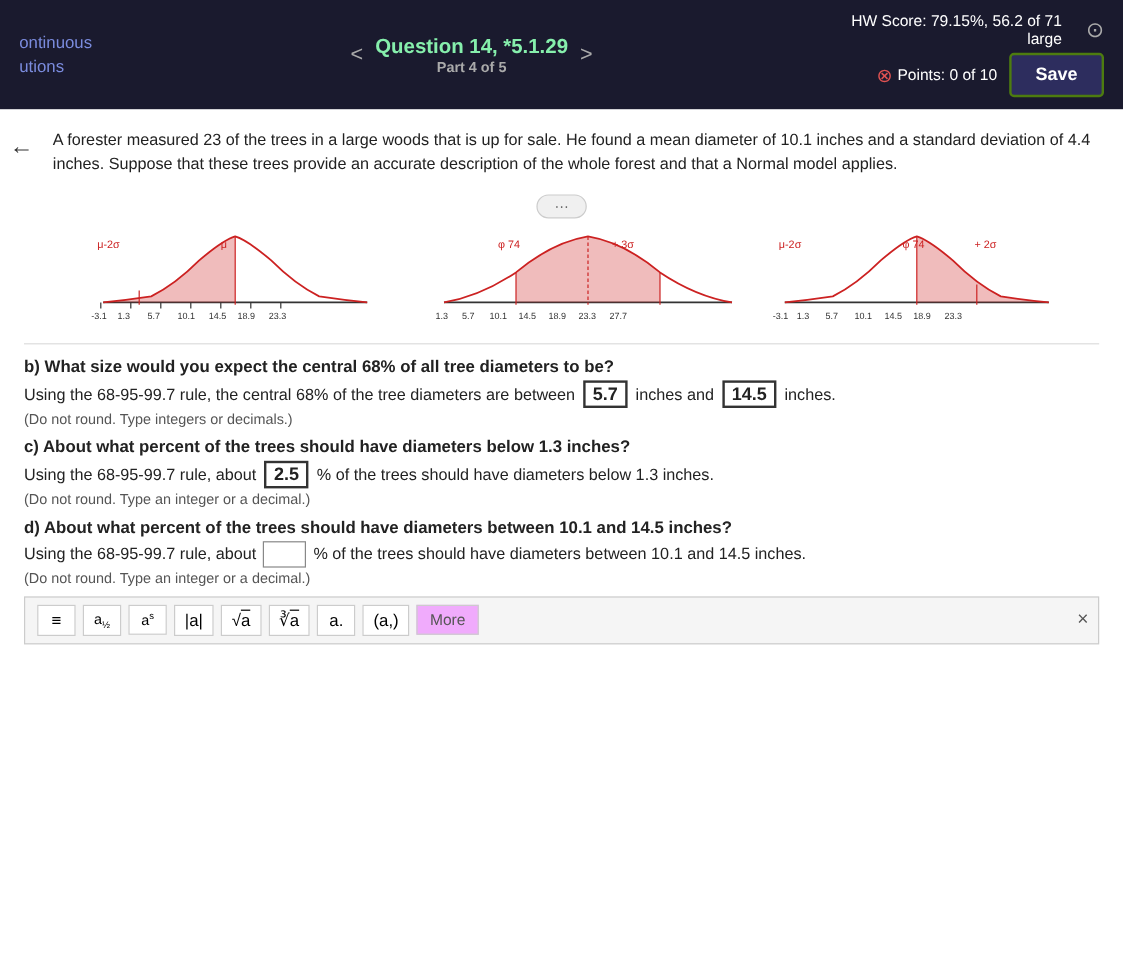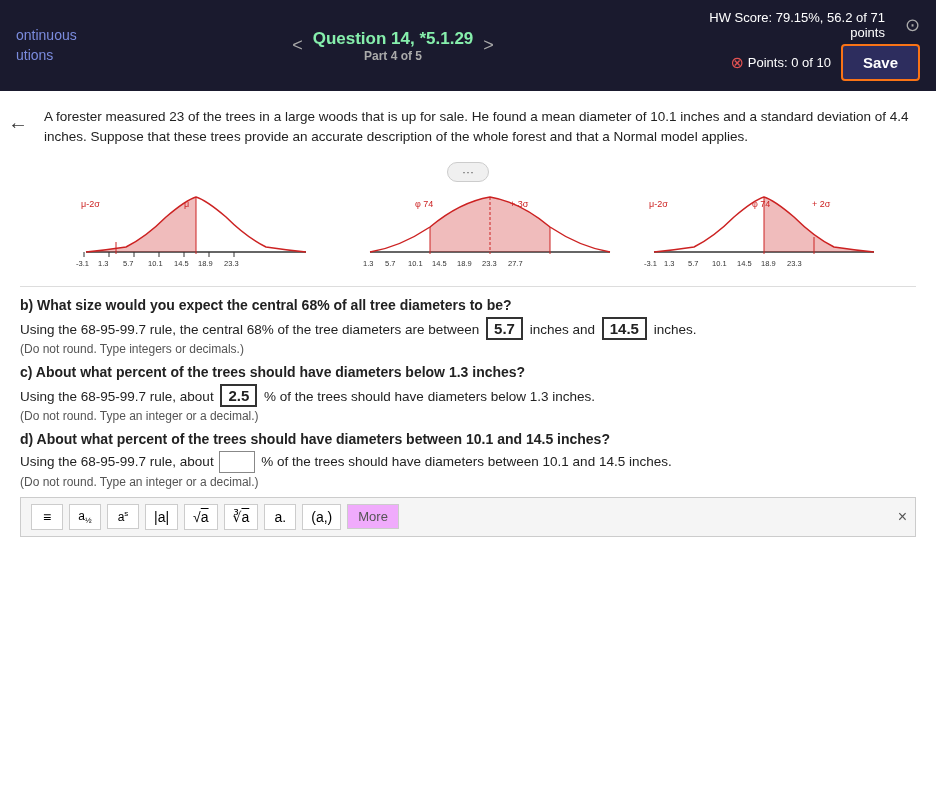--- a/index.html
+++ b/index.html
@@ -68,21 +68,21 @@
       color: white;
       font-size: 13px;
     }
     .points-icon {
       color: #e05252;
       font-size: 16px;
     }
     .save-btn {
       background: #1a1a2e;
       color: white;
-      border: 2px solid #f97316;
+      border: 2px solid #4d7c0f;
       padding: 8px 20px;
       font-size: 15px;
       font-weight: bold;
       cursor: pointer;
       border-radius: 4px;
       background: #2d2d5e;
     }
     .settings-icon {
       color: #aaa;
       font-size: 18px;
@@ -260,21 +260,21 @@
       <div class="question-title">Question 14, *5.1.29</div>
       <div class="question-subtitle">Part 4 of 5</div>
     </div>
     <button class="nav-arrow">&gt;</button>
   </div>
 
   <div class="header-right">
     <div style="display:flex; align-items:center; gap:12px;">
       <div>
         <div class="hw-score">HW Score: 79.15%, 56.2 of 71</div>
-        <div class="hw-score">points</div>
+        <div class="hw-score">large</div>
       </div>
       <span class="settings-icon">⊙</span>
     </div>
     <div style="display:flex; align-items:center; gap:10px;">
       <div class="points-badge">
         <span class="points-icon">⊗</span>
         <span>Points: 0 of 10</span>
       </div>
       <button class="save-btn">Save</button>
     </div>

